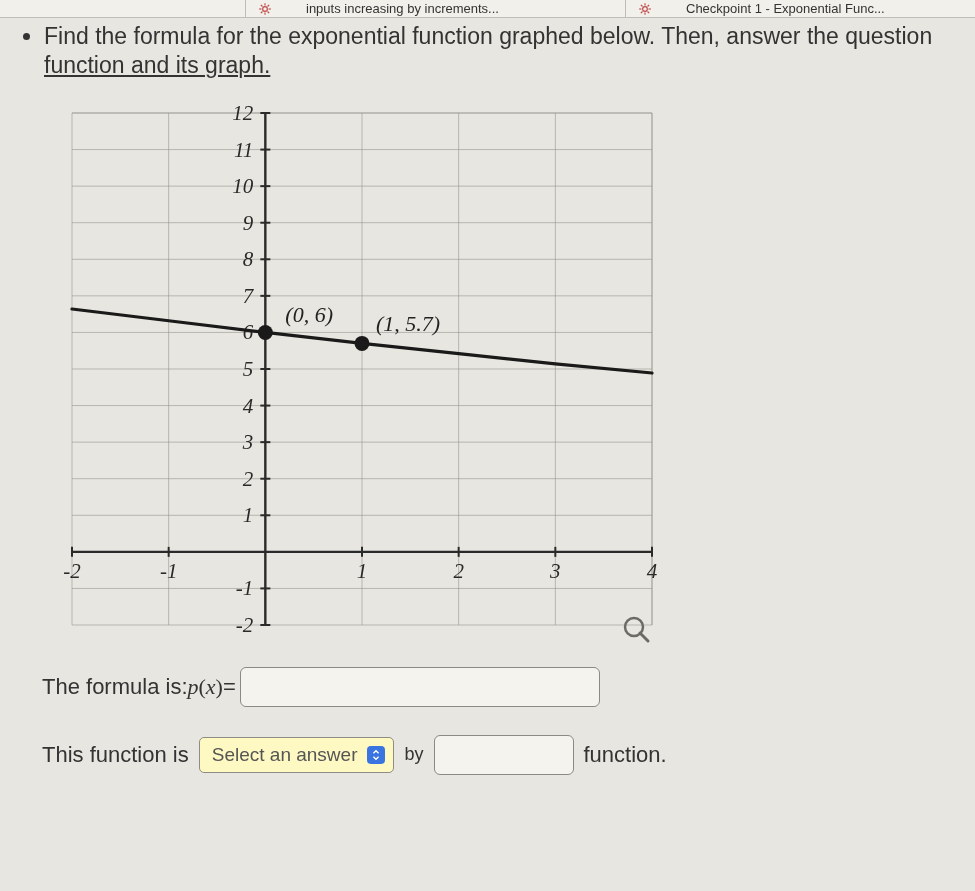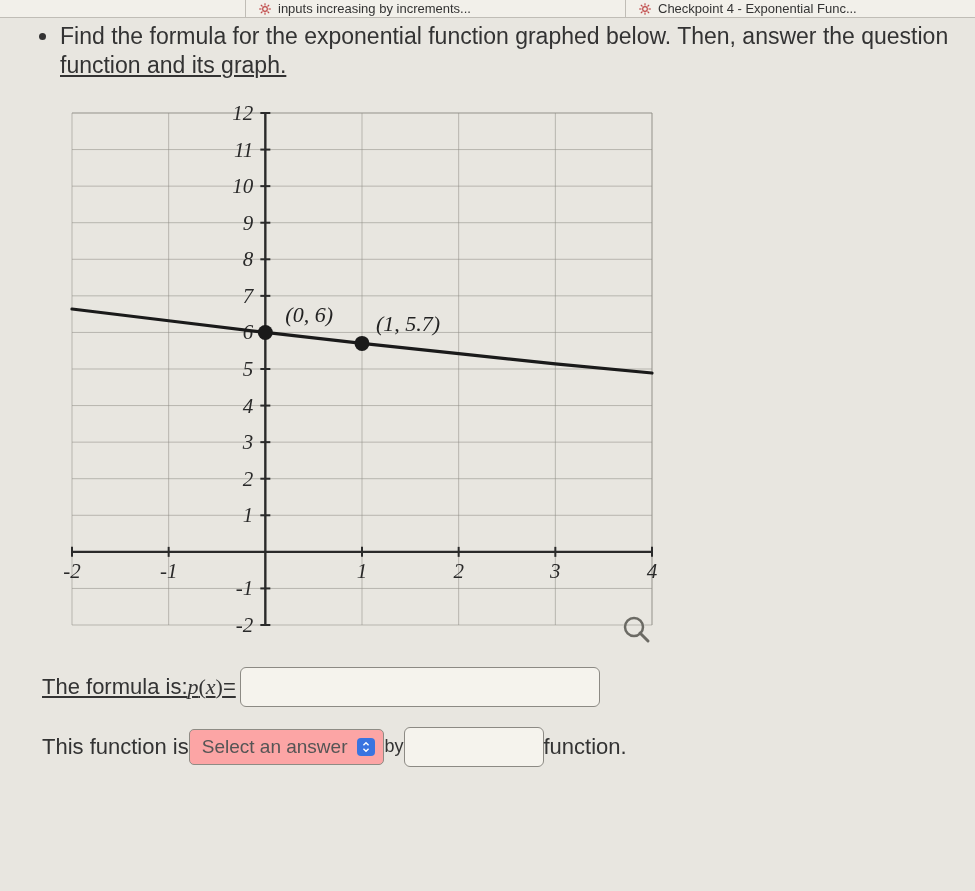--- a/index.html
+++ b/index.html
@@ -19,71 +19,70 @@
     background: #f2f0ea;
     border-bottom: 1px solid #c0bdb6;
   }
   .top-tabs .tab {
     display: flex;
     align-items: center;
     padding: 0 12px;
     border-left: 1px solid #c0bdb6;
     white-space: nowrap;
     overflow: hidden;
+    gap: 28px;
   }
   .top-tabs .tab:first-child { border-left: none; padding-left: 0; flex: 0 0 245px;}
   .top-tabs .tab-icon { width: 14px; height: 14px; margin-right: 6px; display:inline-block;}
   .question-area {
     padding: 4px 8px 10px 10px;
     font-size: 23px;
     line-height: 1.28;
     color: #333;
     font-weight: 500;
-    margin-left: 16px;
   }
   .question-area ul { list-style: disc; padding-left: 34px; }
   .question-area li { font-weight: 500; }
   .graph-wrap {
     margin-left: 42px;
     margin-top: 4px;
   }
   .graph-svg { display:block; }
   .formula-row {
     margin: 12px 0 0 42px;
     display: flex;
     align-items: center;
     font-size: 22px;
     color: #333;
-    text-decoration: underline;
   }
   .formula-row .math { font-family: 'Times New Roman', serif; font-style: italic; }
   .formula-row .paren { font-style: normal; }
   .text-input {
     height: 40px;
     width: 360px;
     margin-left: 4px;
     border: 1.5px solid #8c8a84;
     border-radius: 6px;
     background: #f5f3ed;
     padding: 0 10px;
     font-size: 18px;
     outline: none;
   }
   .sentence-row {
-    margin: 20px 0 0 42px;
+    margin: 28px 0 0 42px;
     display: flex;
     align-items: center;
     font-size: 22px;
-    gap: 0;
+    gap: 10px;
     color: #333;
   }
   .select-ctl {
     display: inline-flex; align-items: center;
     height: 36px; padding: 0 8px 0 12px;
-    background: #fca5a5;
+    background: #fef9c3;
     border: 1.5px solid #8e8c85;
     border-radius: 5px;
     font-size: 19px; color: #555;
   }
   .select-caret {
     width: 18px; height: 18px; margin-left: 10px;
     background: #3a74e0; border-radius: 4px;
     display: inline-flex; align-items: center; justify-content: center;
   }
   .select-caret svg { width: 10px; height: 12px; }
@@ -128,21 +127,21 @@
             <line x1="12" y1="18" x2="12" y2="22"></line>
             <line x1="2" y1="12" x2="6" y2="12"></line>
             <line x1="18" y1="12" x2="22" y2="12"></line>
             <line x1="4.9" y1="4.9" x2="7.7" y2="7.7"></line>
             <line x1="16.3" y1="16.3" x2="19.1" y2="19.1"></line>
             <line x1="4.9" y1="19.1" x2="7.7" y2="16.3"></line>
             <line x1="16.3" y1="7.7" x2="19.1" y2="4.9"></line>
           </g>
         </svg>
     </span>
-    <span>Checkpoint 4 - Exponential Func...</span>
+    <span>Checkpoint 1 - Exponential Func...</span>
   </div>
 </div>
 
 <div class="question-area">
   <ul>
     <li>
       <span>Find the formula for the exponential function graphed below. Then, answer the question</span><br>
       <span style="margin-left:0;text-decoration:underline;">function and its graph.</span>
     </li>
   </ul>

